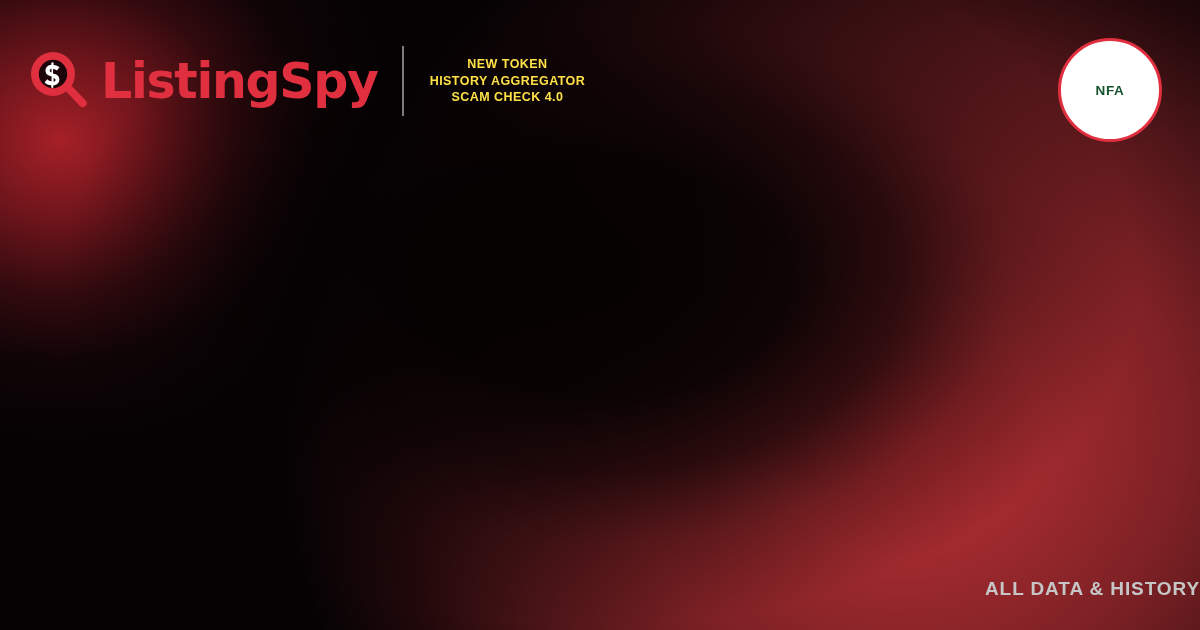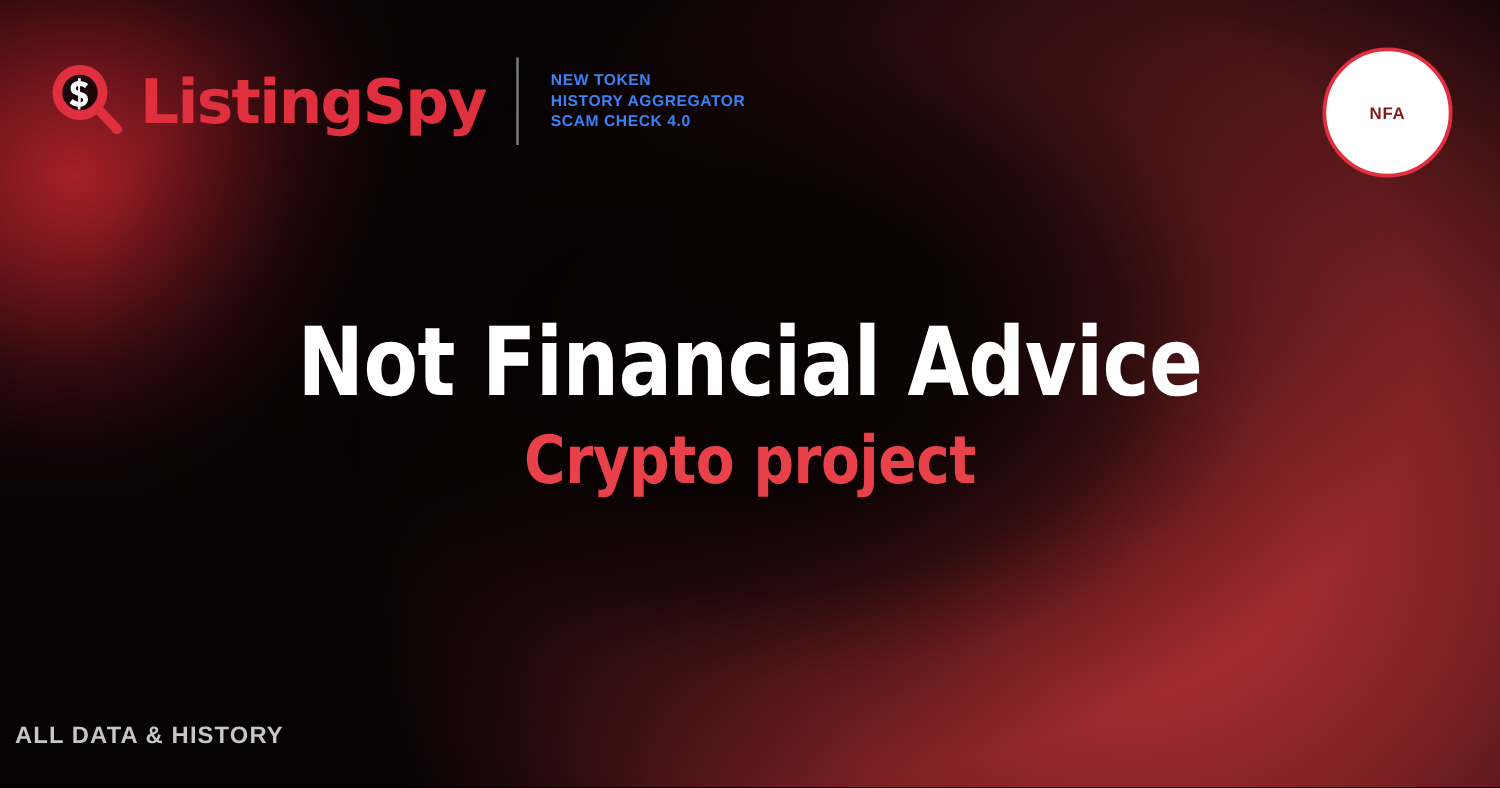--- a/index.html
+++ b/index.html
@@ -79,21 +79,21 @@
   .content {
     position: relative;
     z-index: 5;
     width: 100%;
     height: 100%;
   }
 
   
   .header {
     position: absolute;
-    left: 39px;
+    left: 28px;
     top: 46px;
     display: flex;
     align-items: center;
   }
   .logo-lockup {
     display: flex;
     align-items: center;
     gap: 11px;
   }
   .logo-mark {
@@ -114,45 +114,46 @@
   .logo-word .w-spy { color: #e0303f; }
 
   .header-divider {
     width: 2px;
     height: 70px;
     background: #7b7b7b;
     margin: 0 26px 0 24px;
     flex: none;
   }
   .tagline {
-    color: #3b82f6;
+    color: #fde047;
     font-size: 12.5px;
     font-weight: 700;
     line-height: 16.5px;
     letter-spacing: 0.45px;
     white-space: nowrap;
+    text-align: center;
   }
 
   
   .nfa-badge {
     position: absolute;
     left: 1058px;
     top: 38px;
     width: 104px;
     height: 104px;
     border-radius: 50%;
     background: #ffffff;
     border: 3px solid #e0303f;
     box-sizing: border-box;
     display: flex;
     align-items: center;
     justify-content: center;
   }
   .nfa-badge-label {
-    color: #7f1d1d;
+    color: #14532d;
     font-size: 13.5px;
     font-weight: 700;
     letter-spacing: 0.6px;
   }
 
   
   .hero {
     position: absolute;
     left: 0;
     right: 0;
@@ -178,24 +179,24 @@
     letter-spacing: -0.4px;
     font-family: "DejaVu Sans Condensed", "Liberation Sans Narrow", "Liberation Sans", sans-serif;
     transform: scaleX(0.95);
     margin: 6px 0 0 0;
     white-space: nowrap;
   }
 
   
   .footer {
     position: absolute;
-    left: 12px;
+    left: 0;
     right: 0;
     bottom: 30px;
-    text-align: left;
+    text-align: right;
   }
   .footer-text {
     color: #c6c6c6;
     font-size: 19px;
     font-weight: 700;
     letter-spacing: 0.9px;
     white-space: nowrap;
   }
 </style>
 </head>
@@ -230,23 +231,19 @@
         <div>NEW TOKEN</div>
         <div>HISTORY AGGREGATOR</div>
         <div>SCAM CHECK 4.0</div>
       </div>
     </div>
 
     <div class="nfa-badge">
       <span class="nfa-badge-label">NFA</span>
     </div>
 
-    <div class="hero">
-      <div class="hero-title">Not Financial Advice</div>
-      <div class="hero-subtitle">Crypto project</div>
-    </div>
 
     <div class="footer">
       <span class="footer-text">ALL DATA &amp; HISTORY</span>
     </div>
 
   </div>
 </div>
 
 </body></html>

